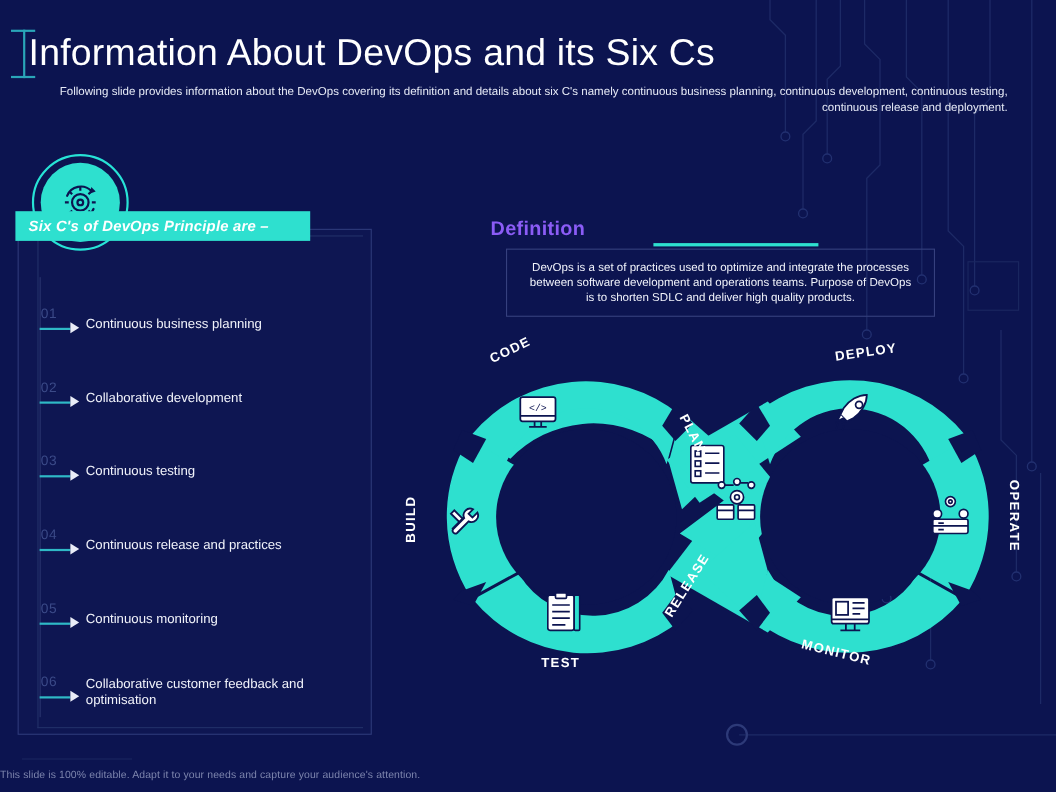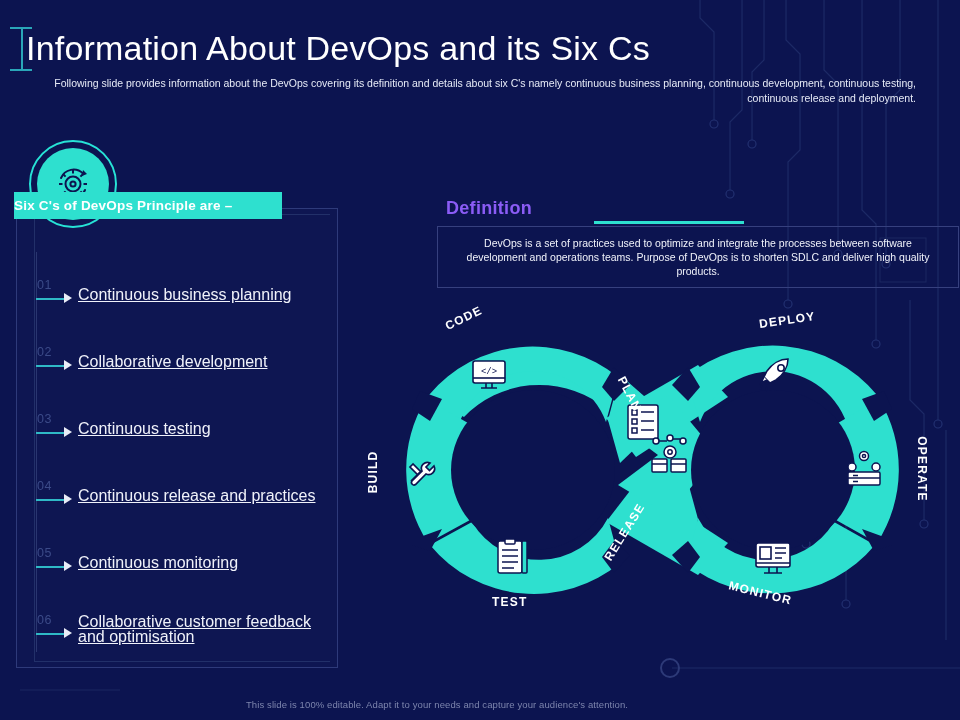--- a/index.html
+++ b/index.html
@@ -90,21 +90,23 @@
     background:#2ee0cf;
   }
   #badge svg { position:absolute; left:22px; top:22px; }
 
   #principle-banner {
     position: absolute;
     left: 14px; top: 192px;
     width: 268px; height: 27px;
     background: #2ee0cf;
     display: flex; align-items: center;
+    padding-left: 12px;
     z-index: 5;
+    font-style: italic;
   }
   #principle-banner span {
     font-size: 13.5px;
     font-weight: bold;
     color: #ffffff;
     letter-spacing: 0.2px;
   }
 
   .list-item {
     position: absolute;
@@ -125,25 +127,24 @@
   }
   .list-item .arrow {
     position:absolute; left: 30px; top: 3px;
     width: 0; height: 0;
     border-left: 8px solid #e9ecf7;
     border-top: 5px solid transparent;
     border-bottom: 5px solid transparent;
   }
   .list-item .txt {
     position:absolute; left: 44px; top: -3px;
-    font-size: 16px;
+    font-size: 12px;
     line-height: 15px;
     color: #f0f2fa;
     width: 250px;
-    text-decoration: underline;
   }
   .list-item.two-line .txt { top: -11px; }
 
   
   #list-rail {
     position:absolute; left: 36px; top: 252px;
     width: 1px; height: 400px;
     background: #2a3670;
   }
 
@@ -158,22 +159,22 @@
     letter-spacing: 0.3px;
   }
   #definition-underline {
     position: absolute;
     left: 594px; top: 221px;
     width: 150px; height: 3px;
     background: #2ee0cf;
   }
   #definition-box {
     position: absolute;
-    left: 437px; top: 226px;
-    width: 522px; height: 62px;
+    left: 460px; top: 226px;
+    width: 390px; height: 62px;
     border: 1px solid #36407e;
     display: flex; align-items: center; justify-content: flex-end;
   }
   #definition-text {
     font-size: 10.5px;
     line-height: 14px;
     color: #f0f2fa;
     text-align: center;
     padding: 0 16px;
   }
@@ -191,21 +192,20 @@
     color: #ffffff;
     letter-spacing: 1.2px;
     white-space: nowrap;
   }
 
   
   #footer-note {
     position: absolute;
     left: 0; top: 699px;
     width: 874px;
-    text-align: center;
     font-size: 9.5px;
     color: #7d85ad;
     letter-spacing: 0.1px;
   }
 </style>
 </head>
 <body>
 
 <div id="slide">
 

